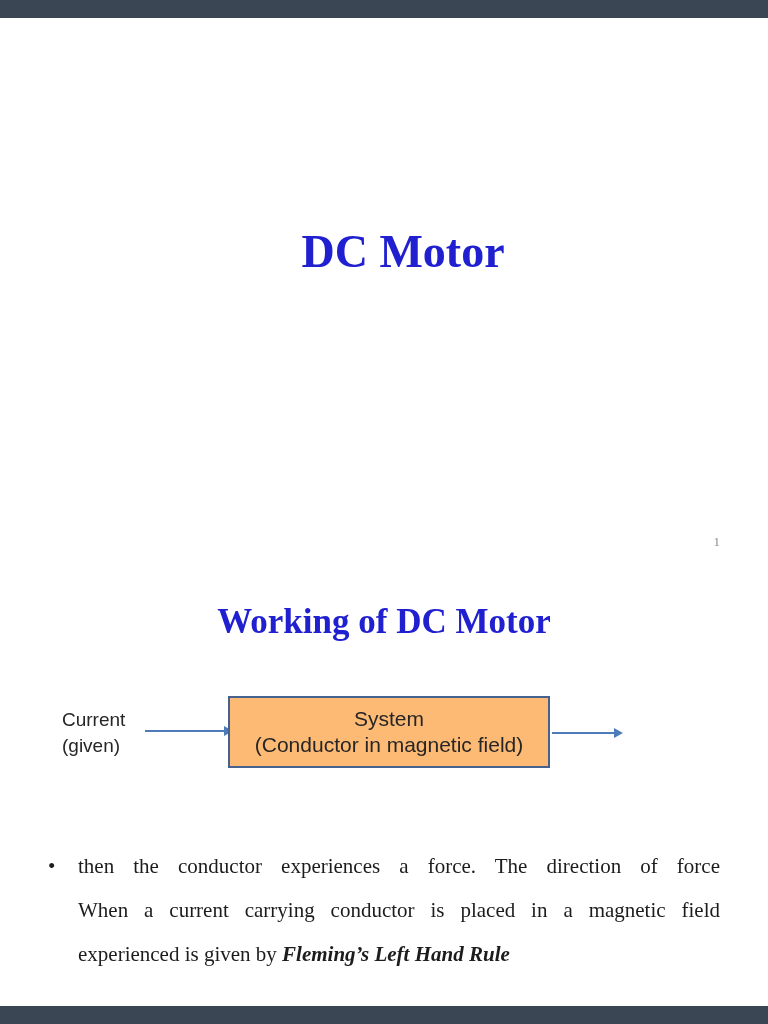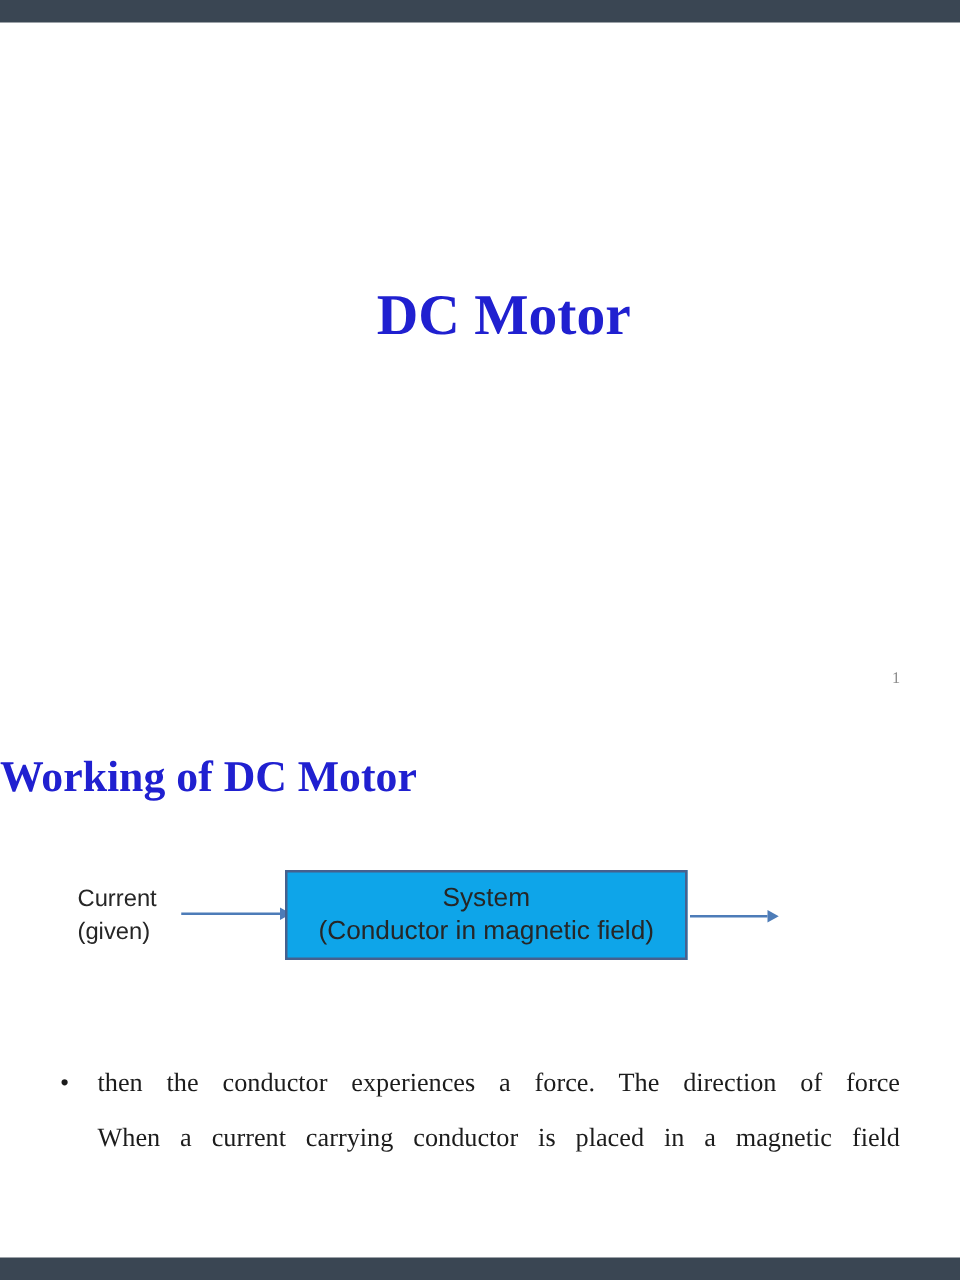--- a/index.html
+++ b/index.html
@@ -31,41 +31,41 @@
   }
   .page-number {
     position: absolute; top: 534px; left: 0; width: 720px;
     text-align: right;
     font-family: "Liberation Serif", serif;
     font-size: 13px; line-height: 16px;
     color: #8c8c8c;
   }
   .slide-heading {
     position: absolute; top: 598px; left: 0; width: 768px;
-    text-align: left;
+    text-align: center;
     font-family: "Liberation Serif", serif;
     font-weight: bold;
     font-size: 35px; line-height: 48px;
     color: #2020d0;
   }
 
   
   .diagram { position: absolute; top: 684px; left: 0; width: 768px; height: 100px; padding-left: 28px; }
   .diag-label {
     position: absolute;
     font-family: "Liberation Sans", sans-serif;
     font-size: 19px; line-height: 26px;
     color: #262626;
   }
   .label-input  { left: 62px;  top: 23px; }
   .label-output { left: 623px; top: 16px; }
   .system-box {
     position: absolute; left: 228px; top: 12px; width: 322px; height: 72px;
     border: 2px solid #46618e;
-    background: #0ea5e9;
+    background: #fdba74;
     display: flex; flex-direction: column; align-items: center; justify-content: center;
     font-family: "Liberation Sans", sans-serif;
     font-size: 21px; line-height: 26px;
     color: #262626;
     text-align: center;
   }
   .arrow-line {
     position: absolute; height: 2px; background: #4d7cb8;
   }
   .arrow-head {
@@ -133,17 +133,18 @@
     <div class="arrow-head arrow2-head"></div>
 
 
   </div>
 
   <div class="bullet-marker">•</div>
 
   <div class="bullet-paragraph">
     <div class="bullet-line-justified">then the conductor experiences a force. The direction of force</div>
     <div class="bullet-line-justified">When a current carrying conductor is placed in a magnetic field</div>
+    <div class="bullet-line-last"><span>experienced is given by </span><span class="emphasis">Fleming’s Left Hand Rule</span></div>
   </div>
 
 </div>
 
 <div class="letterbox bottom"></div>
 
 </body></html>

